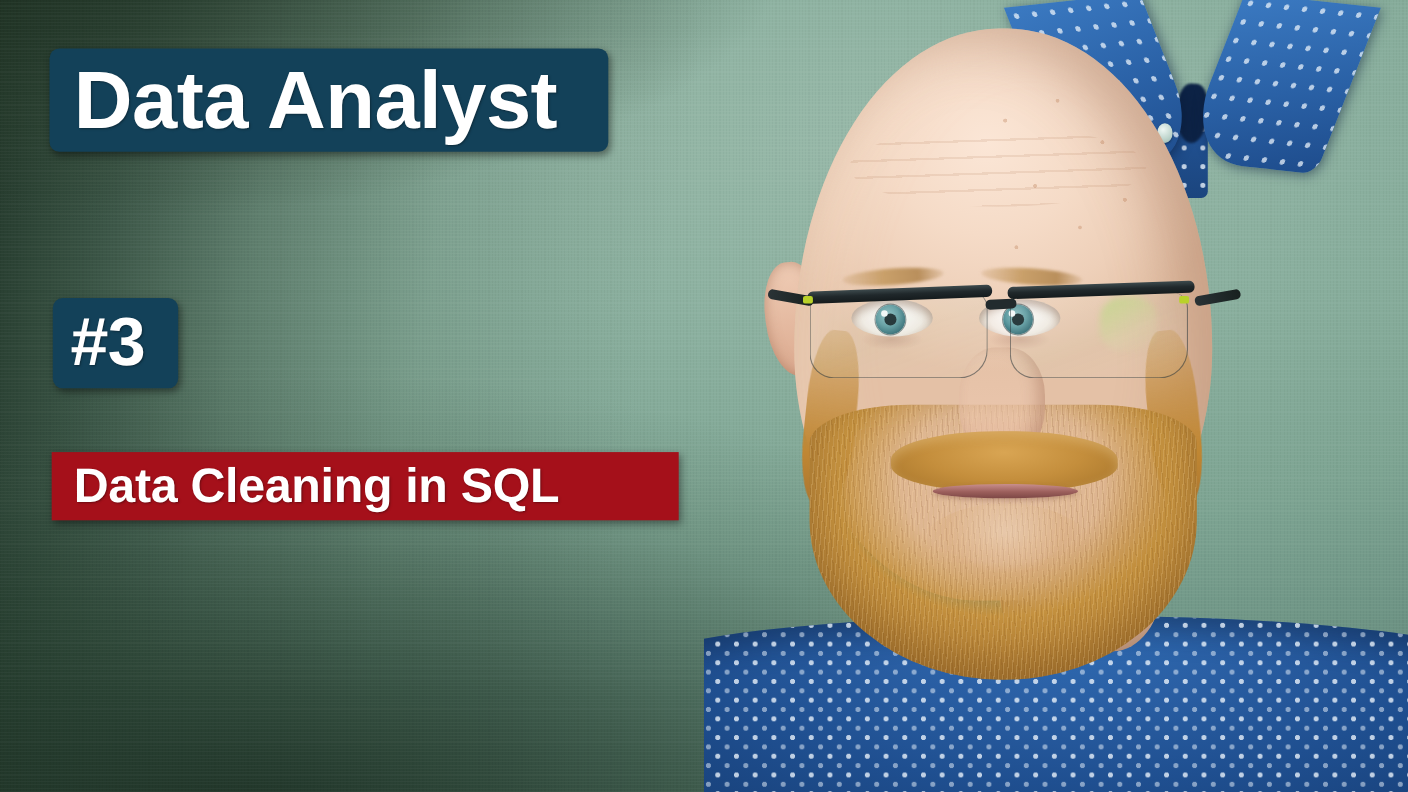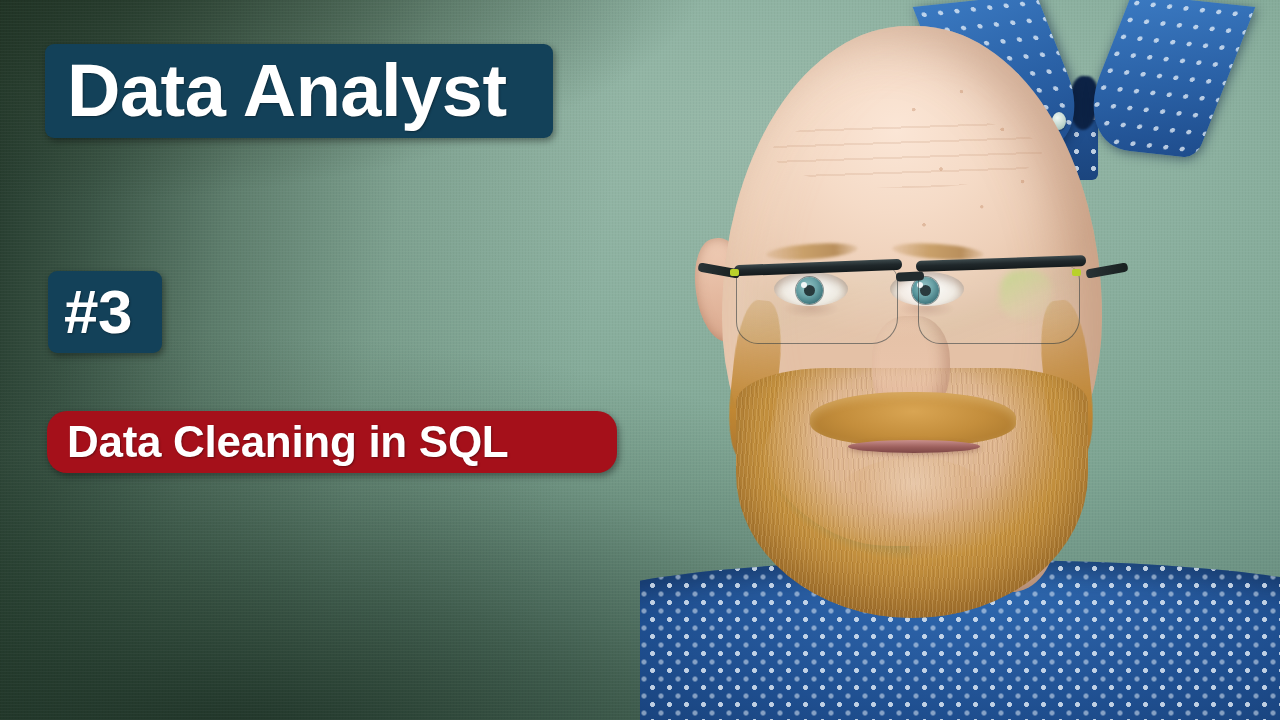--- a/index.html
+++ b/index.html
@@ -365,21 +365,21 @@
     background:#134159;
     border-radius:9px;
     padding:0 16px;
     font-size:62px;
     line-height:64px;
   }
   #badge-subtitle{
     left:47px; top:411px;
     width:570px; height:62px;
     background:#a5101a;
-    border-radius:20px;
+    border-radius:0;
     padding:4px 20px;
     font-size:44px;
     line-height:46px;
     letter-spacing:-0.3px;
   }
 
   .badge span{
     text-shadow: 1px 1px 2px rgba(0,0,0,.35);
   }
 </style>

